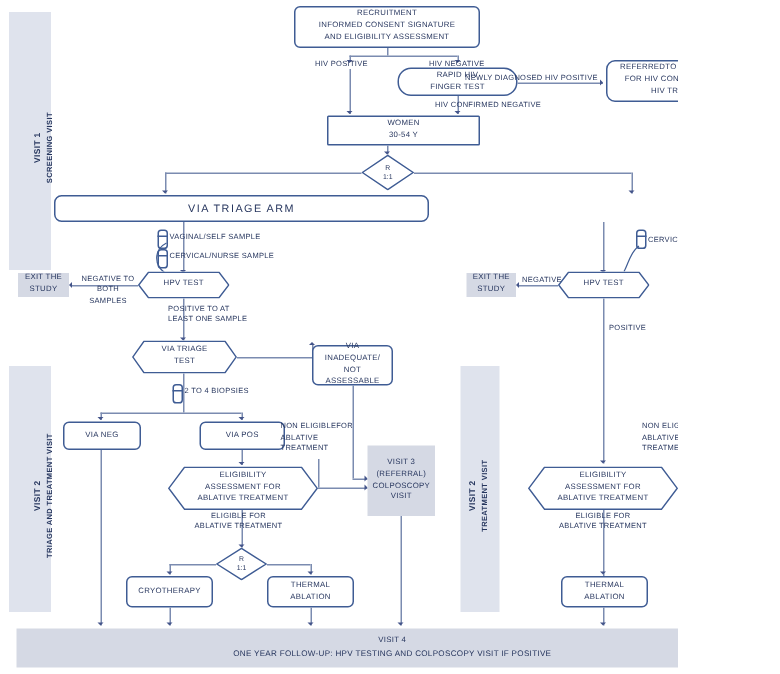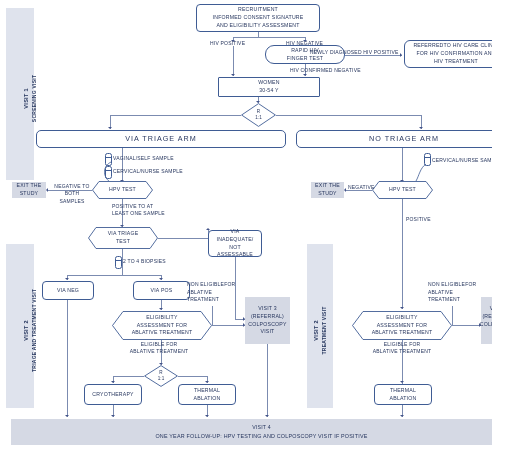--- a/index.html
+++ b/index.html
@@ -1,17 +1,17 @@
 <!DOCTYPE html>
 <html><head>
 <meta charset="utf-8">
 <style>
   html,body{margin:0;padding:0;background:#ffffff;}
   body{font-family:"Liberation Sans", sans-serif;}
-  #canvas{position:relative;width:452px;height:449px;overflow:hidden;background:#fff;padding-left:40px;}
+  #canvas{position:relative;width:452px;height:449px;overflow:hidden;background:#fff;}
 
   
   .lane{position:absolute;background:#dfe3ed;}
   .lane-label{
     position:absolute;color:#26365e;font-size:5.4px;letter-spacing:.25px;
     text-align:center;line-height:1.5;font-weight:bold;
     transform-origin:center center;white-space:nowrap;
     text-transform:uppercase;
   }
   .lane-label .l1{font-size:5.6px;}
@@ -149,23 +149,20 @@
 
   <div class="ln lnh" style="left:110px;top:115px;width:131px;"></div>
   <div class="ln lnh" style="left:276px;top:115px;width:145px;"></div>
   <div class="ln lnv" style="left:110px;top:115px;height:14px;"></div>
   <div class="arw arw-d" style="left:108px;top:127px;"></div>
   <div class="ln lnv" style="left:421px;top:115px;height:14px;"></div>
   <div class="arw arw-d" style="left:419px;top:127px;"></div>
 
   <div class="node bar" style="left:36px;top:130px;width:250px;height:18px;">
     <span>VIA Triage arm</span>
-  </div>
-  <div class="node bar" style="left:296px;top:130px;width:216px;height:18px;">
-    <span>No triage arm</span>
   </div>
 
   <div class="ln lnv" style="left:122px;top:148px;height:34px;"></div>
   <div class="arw arw-d" style="left:120px;top:180px;"></div>
 
   <div class="tube" style="left:105px;top:153px;"></div>
   <div class="tube" style="left:105px;top:166px;"></div>
   <div class="lbl" style="left:113px;top:155px;">Vaginal/self sample</div>
   <div class="lbl" style="left:113px;top:168px;">Cervical/nurse sample</div>
   <svg style="position:absolute;left:98px;top:160px;" width="14" height="26">

